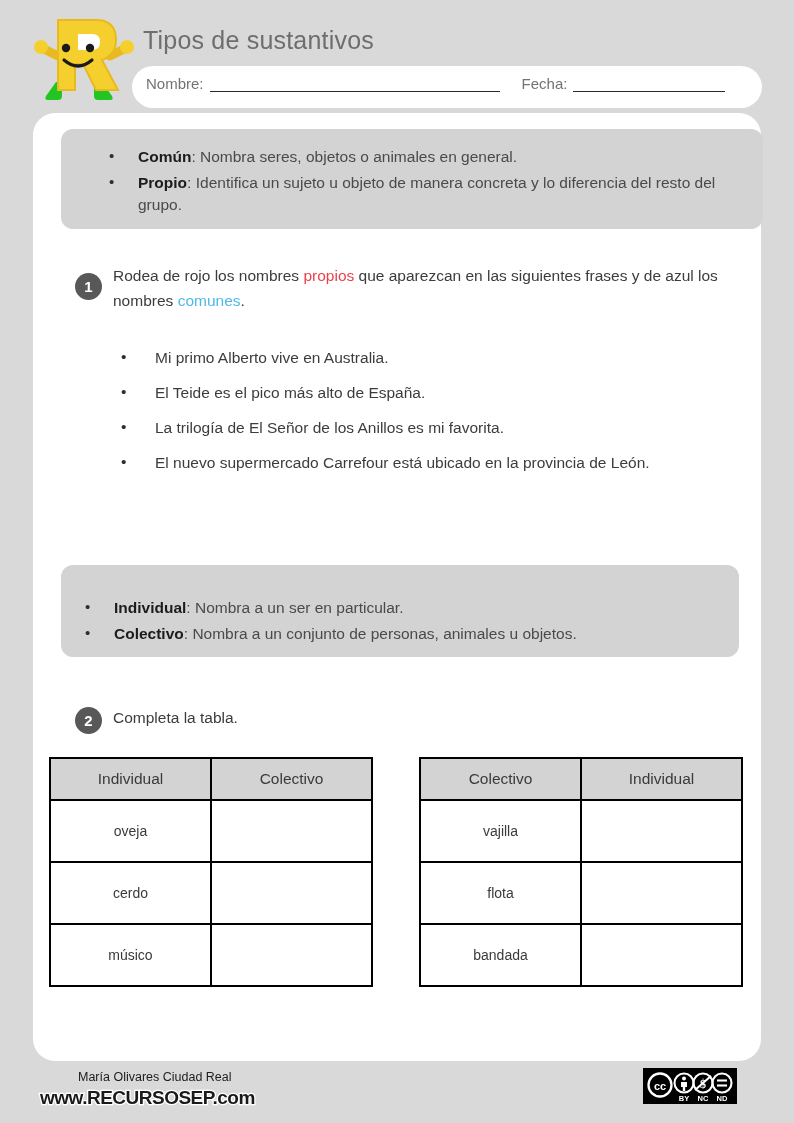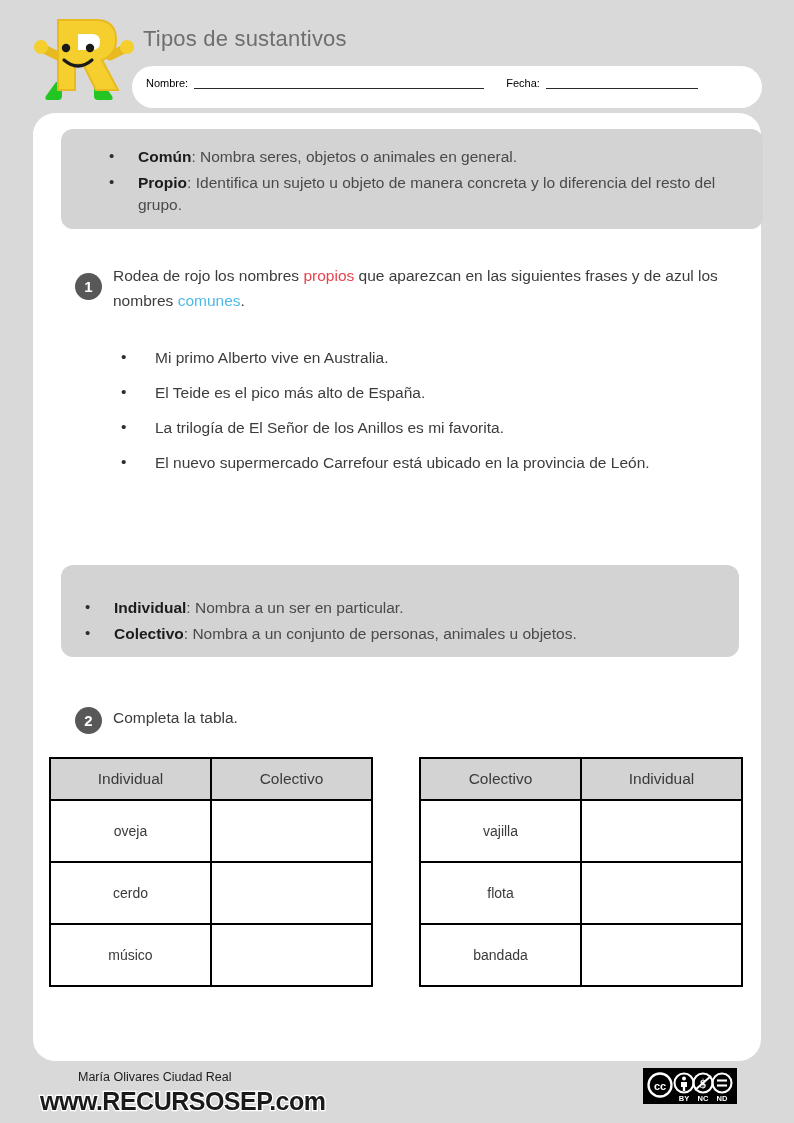--- a/index.html
+++ b/index.html
@@ -26,41 +26,41 @@
     position: absolute;
     left: 28px;
     top: 12px;
     width: 112px;
     height: 98px;
   }
   .page-title {
     position: absolute;
     left: 143px;
     top: 26px;
-    font-size: 22px;
+    font-size: 25px;
     color: #6e6e6e;
     letter-spacing: 0.2px;
     white-space: nowrap;
   }
   .namebar {
     position: absolute;
     left: 132px;
     top: 66px;
     width: 630px;
     height: 42px;
     background: #ffffff;
     border-radius: 21px;
   }
   .namebar-inner {
     position: absolute;
     left: 14px;
     top: 9px;
     right: 10px;
-    font-size: 11px;
-    color: #000000;
+    font-size: 15px;
+    color: #737373;
     white-space: nowrap;
   }
   .field-label { display: inline; }
   .rule {
     display: inline-block;
     border-bottom: 1.6px solid #2b2b2b;
     vertical-align: bottom;
     height: 13px;
   }
   .rule-name { width: 290px; margin-left: 6px; margin-right: 22px; }
@@ -209,21 +209,21 @@
     position: absolute;
     left: 78px;
     top: 8px;
     font-size: 12.5px;
     color: #1c1c1c;
   }
   .site-logo {
     position: absolute;
     left: 40px;
     top: 25px;
-    font-size: 25px;
+    font-size: 19px;
     font-weight: bold;
     font-style: normal;
     color: #1a1a1a;
     letter-spacing: -0.5px;
     -webkit-text-stroke: 2.5px #ffffff;
     paint-order: stroke fill;
     white-space: nowrap;
   }
   .cc-badge {
     position: absolute;

